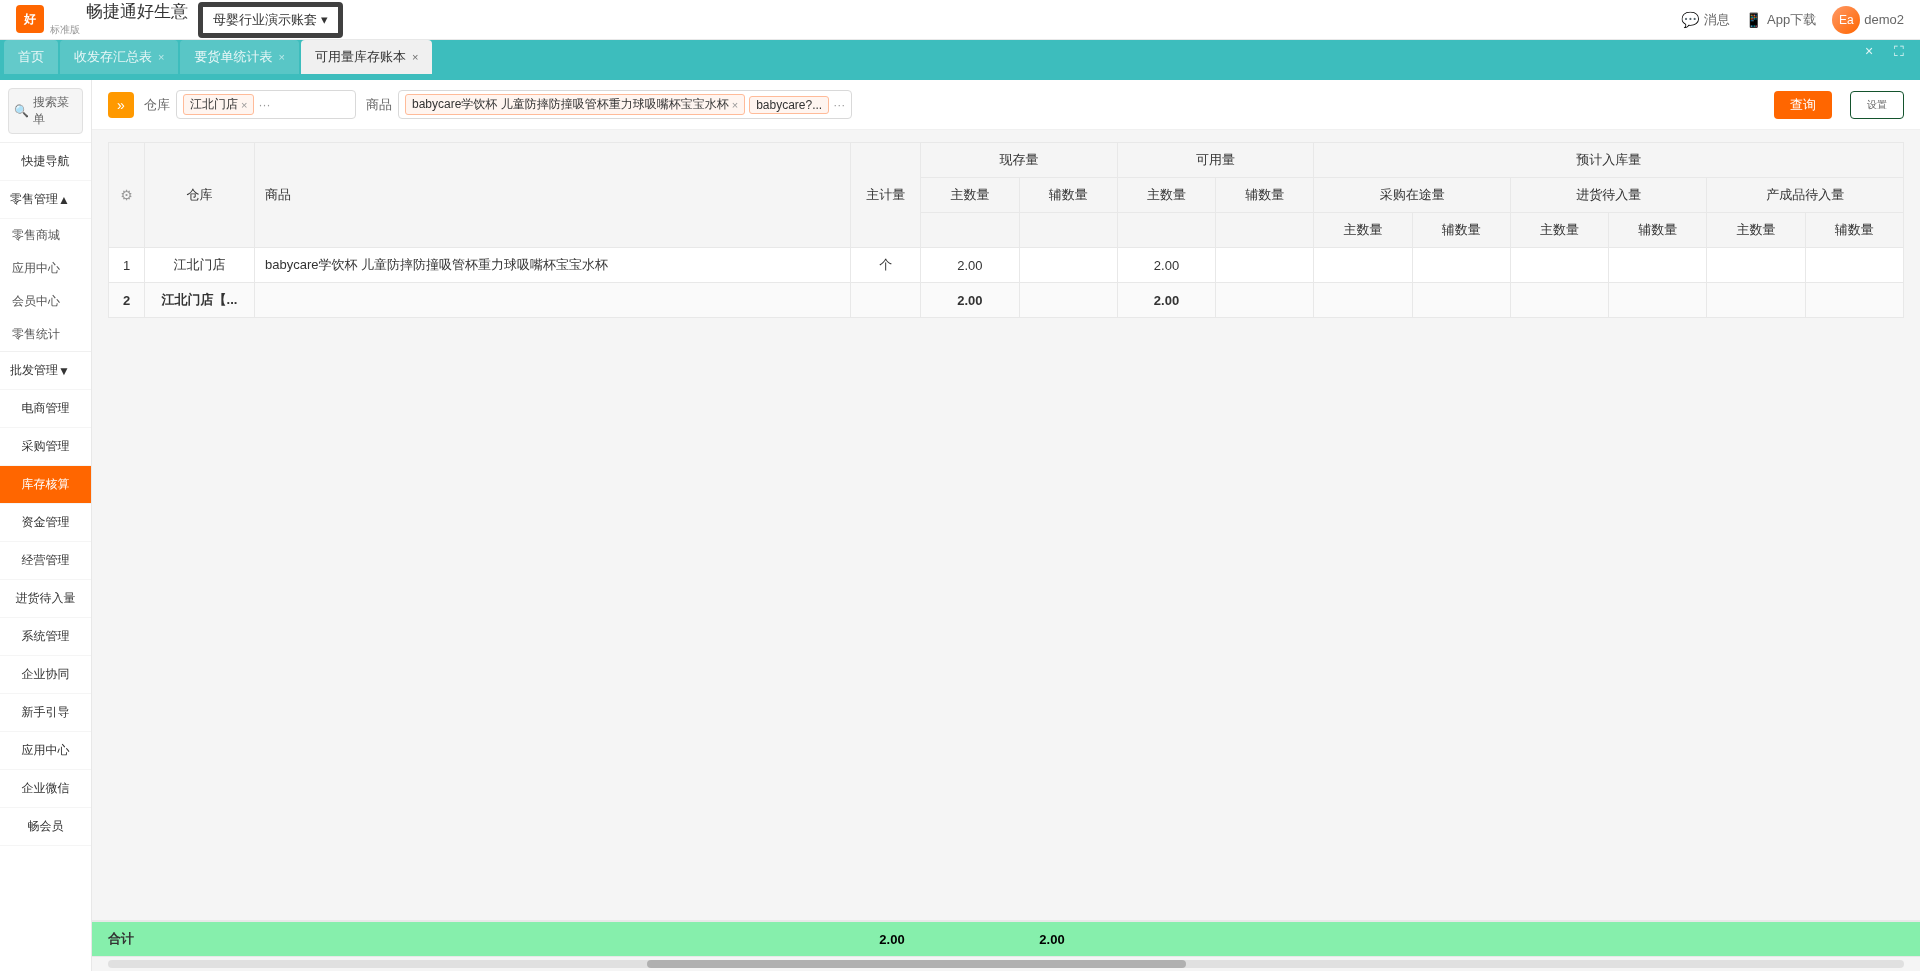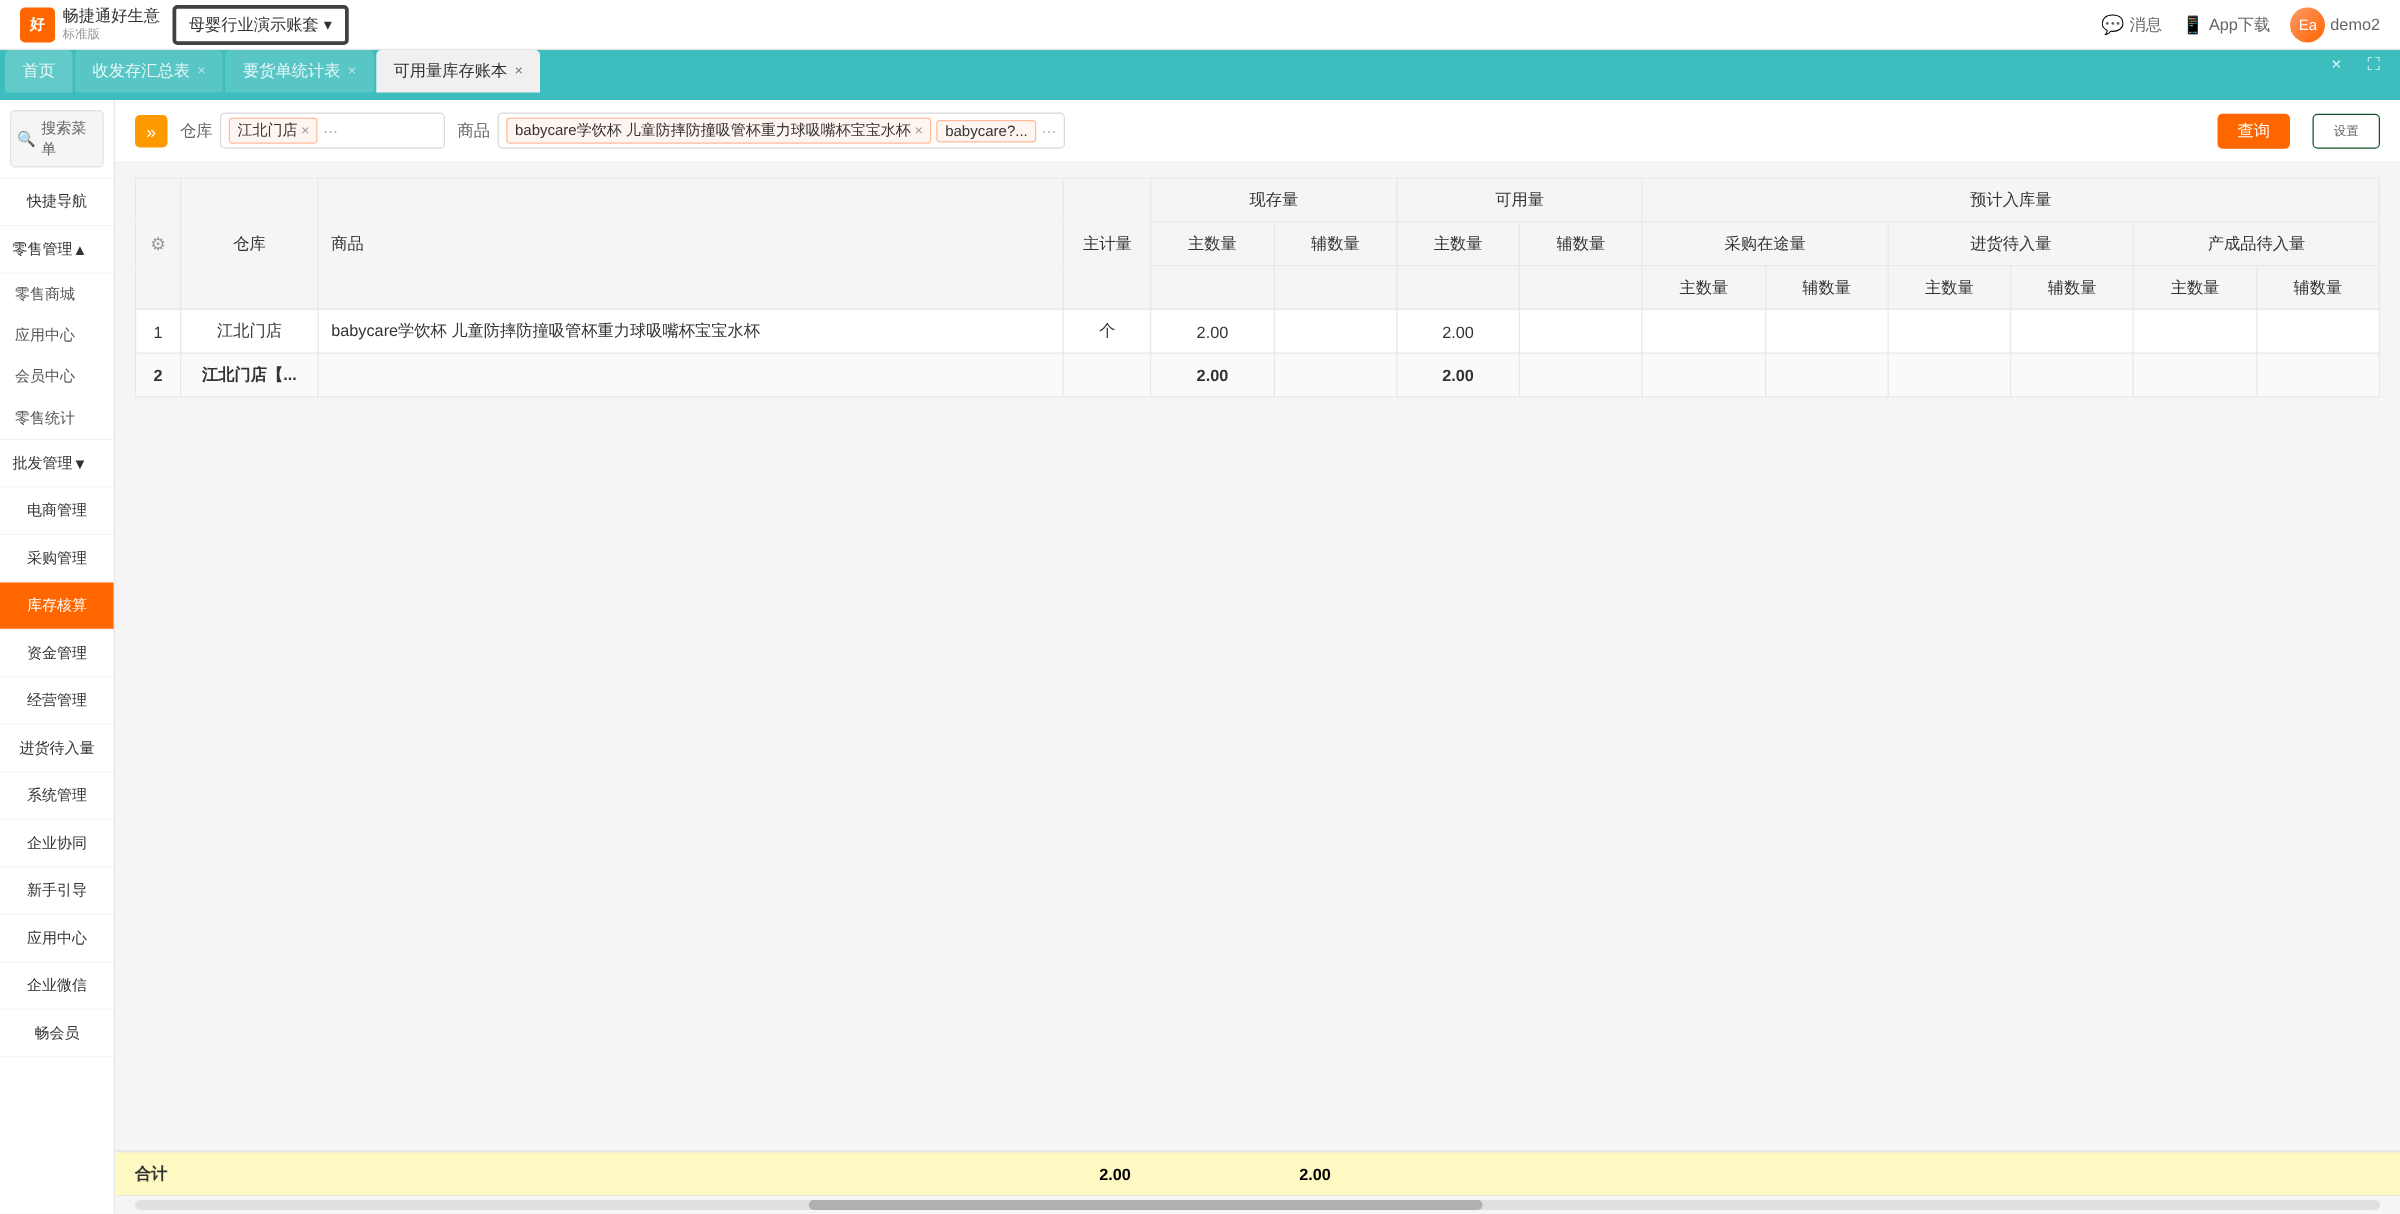--- a/index.html
+++ b/index.html
@@ -27,25 +27,25 @@
       gap: 6px;
     }
     .logo-icon {
       width: 28px;
       height: 28px;
       background: #ff6600;
       border-radius: 4px;
       display: flex; align-items: center; justify-content: center;
       color: white; font-size: 12px; font-weight: bold;
     }
-    .logo-text { font-size: 13px; color: #333; line-height: 1.2; }
+    .logo-text { font-size: 17px; color: #333; line-height: 1.2; margin-left: 36px; }
     .logo-sub { font-size: 10px; color: #999; }
     .tenant-selector {
       display: flex; align-items: center; gap: 4px;
-      padding: 4px 10px; border: 3px solid #404040; border-radius: 4px;
+      padding: 4px 10px; border: 5px solid #404040; border-radius: 4px;
       cursor: pointer; color: #333; font-size: 13px; background: #fff;
     }
     .top-bar-right {
       display: flex; align-items: center; gap: 16px;
     }
     .top-bar-action {
       display: flex; align-items: center; gap: 4px;
       color: #666; font-size: 13px; cursor: pointer;
     }
     .avatar {
@@ -244,21 +244,21 @@
       padding: 8px 10px;
       border: 1px solid #e8e8e8;
       color: #333;
       text-align: center;
     }
     .data-table td.left { text-align: left; }
     .col-settings-icon { color: #999; cursor: pointer; font-size: 14px; }
 
     
     .total-bar {
-      background: #fef9c3;
+      background: #86efac;
       border-top: 2px solid #e8e8e8;
       padding: 8px 0;
       display: flex; align-items: center;
       flex-shrink: 0;
       border-bottom: 1px solid #e8e8e8;
       font-size: 13px;
       font-weight: 600;
     }
 
     

